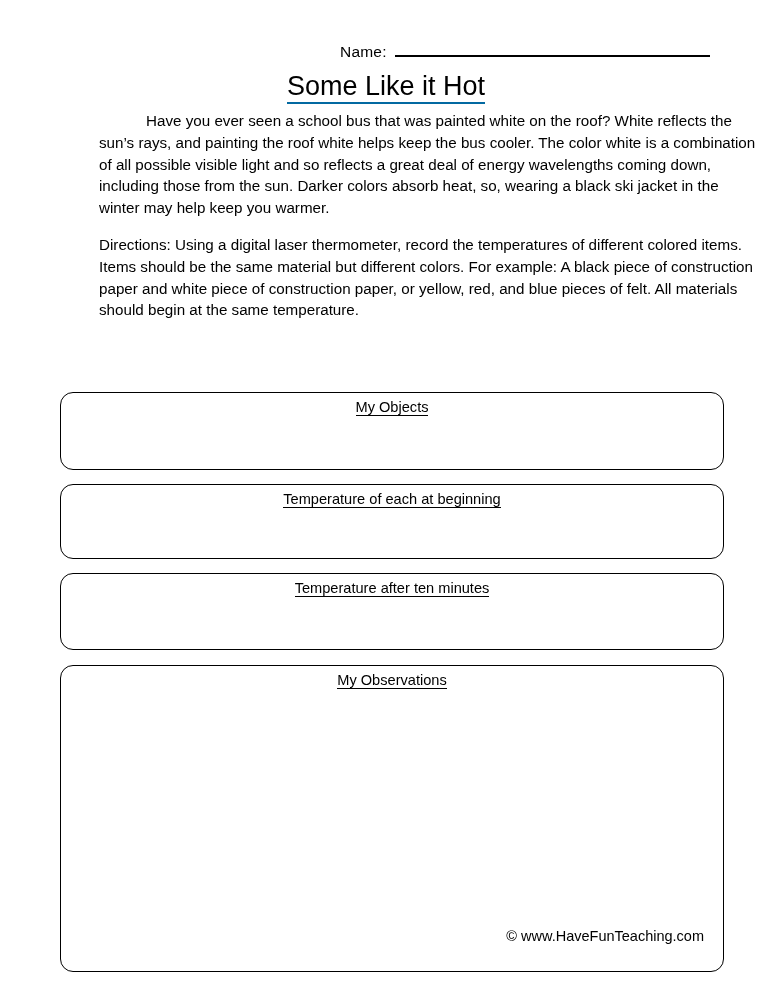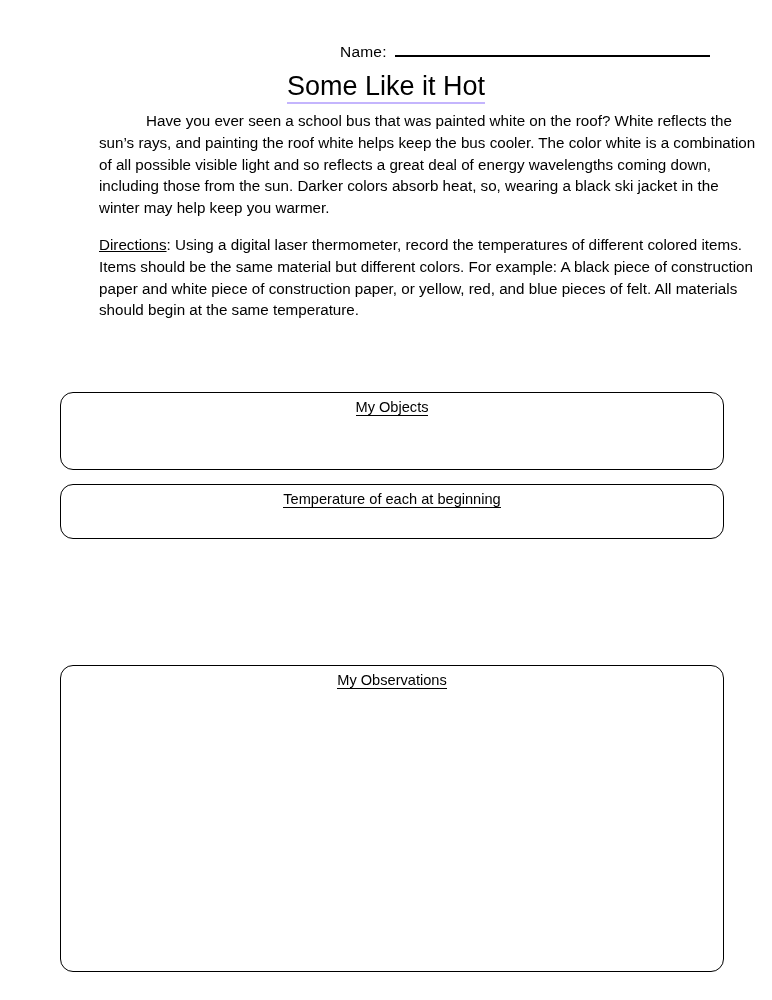--- a/index.html
+++ b/index.html
@@ -48,39 +48,39 @@
     position: absolute;
     left: 0;
     right: 0;
     top: 72px;
     text-align: center;
     font-size: 27px;
     font-weight: 400;
     line-height: 1.05;
   }
   .title span {
-    border-bottom: 2px solid #c4b5fd;
+    border-bottom: 2px solid #0369a1;
     padding-bottom: 1px;
   }
 
   
   .body-text {
     position: absolute;
     left: 59px;
     width: 662px;
     font-size: 15.2px;
     line-height: 1.435;
     text-align: left;
     margin-left: 40px;
   }
   .p-intro   { top: 110px; text-indent: 47px; }
   .p-dir     { top: 234px; }
   .p-place   { top: 334px; }
 
-  .u { text-decoration: underline; text-underline-offset: 1px; }
+  .u { text-underline-offset: 1px; }
 
   
   .answer-box {
     position: absolute;
     left: 60px;
     width: 664px;
     box-sizing: border-box;
     border: 1.6px solid #000;
     border-radius: 13px;
     background: #ffffff;
@@ -95,21 +95,21 @@
     line-height: 1.2;
     pointer-events: none;
   }
   .box-label span {
     border-bottom: 1.4px solid #000;
     padding-bottom: 0px;
     margin-top: 40px;
   }
 
   .box-1 { top: 392px;  height: 78px;  }
-  .box-2 { top: 484px;  height: 55px;  }
+  .box-2 { top: 484px;  height: 75px;  }
   .box-3 { top: 573px;  height: 77px;  }
   .box-4 { top: 665px;  height: 307px; }
 
   
   .footer {
     position: absolute;
     right: 68px;
     top: 928px;
     font-size: 14.5px;
     white-space: nowrap;
@@ -143,21 +143,27 @@
       <span>My Objects</span>
     </div>
   </div>
 
   <div class="answer-box box-2">
     <div class="box-label">
       <span>Temperature of each at beginning</span>
     </div>
   </div>
 
+  <div class="answer-box box-3">
+    <div class="box-label">
+      <span>Temperature after ten minutes</span>
+    </div>
+  </div>
 
   <div class="answer-box box-4">
     <div class="box-label">
       <span>My Observations</span>
     </div>
   </div>
 
+  <div class="footer">© www.HaveFunTeaching.com</div>
 
 </div>
 
 </body></html>

